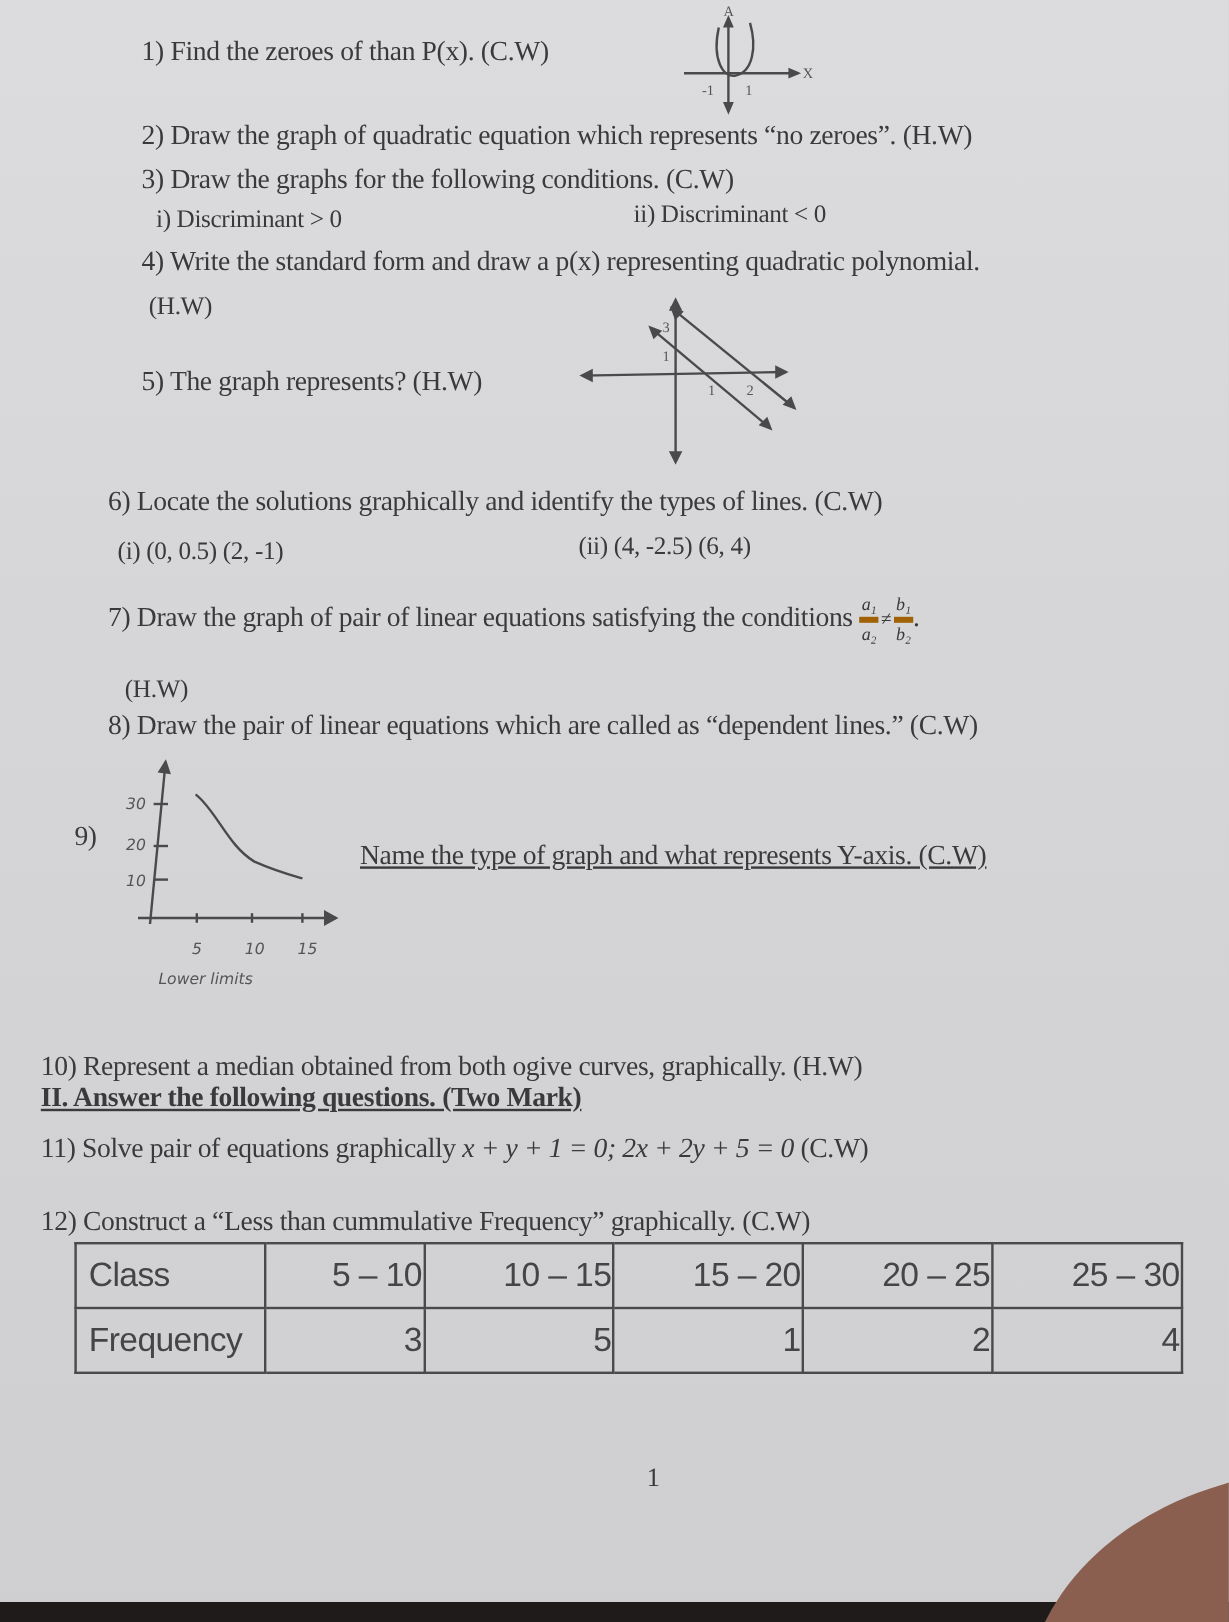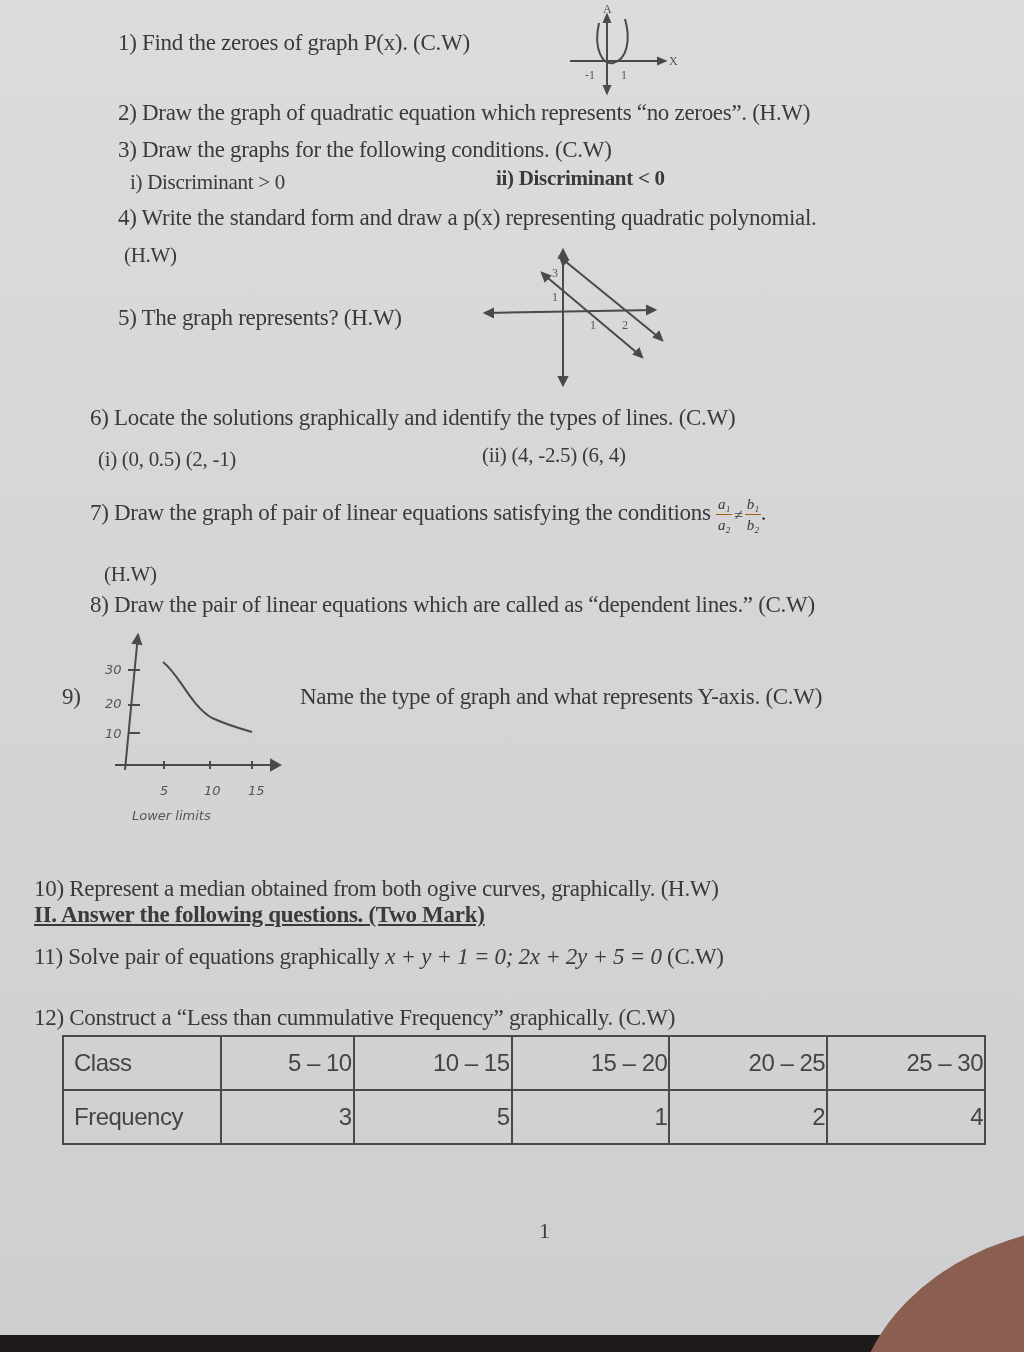--- a/index.html
+++ b/index.html
@@ -18,45 +18,45 @@
     background: #1e1b1a;
   }
   .finger {
     position: absolute; left: 845px; top: 1245px; width: 340px; height: 260px;
     background: #8a5f4f; border-radius: 60% 0 0 0; transform: rotate(-18deg);
   }
   .line { position: absolute; white-space: nowrap; font-size: 23px; letter-spacing: -0.3px; }
   .sub { font-size: 21px; }
   .frac { display: inline-block; vertical-align: middle; text-align: center; font-style: italic; font-size: 15px; line-height: 20px; }
   .frac span { display: block; }
-  .frac .top { border-bottom: 1px solid #a16207; padding: 0 2px; }
+  .frac .top { border-bottom: 5px solid #a16207; padding: 0 2px; }
   .neq { display: inline-block; vertical-align: middle; margin: 0 2px; font-size: 16px; }
   .section-head { font-weight: bold; }
   svg { position: absolute; overflow: visible; }
   svg line, svg path, svg polyline { stroke: #4a4a4c; fill: none; stroke-width: 2; }
   svg text { font-family: "Liberation Serif", serif; fill: #555; font-size: 12px; }
   .hand { font-family: "DejaVu Sans", sans-serif; fill: #555; font-size: 13px; font-style: italic; }
   table.freq {
     position: absolute; left: 62px; top: 1035px; width: 924px;
-    border-collapse: collapse; font-size: 24px; font-family: "Liberation Sans", sans-serif; color: #454547;
+    border-collapse: collapse; font-size: 28px; font-family: "Liberation Sans", sans-serif; color: #454547;
   }
   table.freq td {
     border: 2px solid #4a4a4c; height: 50px; text-align: right; letter-spacing: -0.5px;
   }
   table.freq td.hdr { text-align: left; padding-left: 10px; width: 145px; }
   .page-number { position: absolute; left: 539px; top: 1218px; font-size: 22px; }
 </style>
 </head>
 <body>
 
 <div class="paper"></div>
 
 <div class="line" style="left:118px; top:30px;">
   <span>1)</span>
-  <span>Find the zeroes of graph P(x). (C.W)</span>
+  <span>Find the zeroes of than P(x). (C.W)</span>
 </div>
 <svg style="left:565px; top:5px;" width="120" height="90">
   <line x1="5" y1="56" x2="100" y2="56"></line>
   <path d="M100 56 l-7 -3 l0 6 z" style="fill:#4a4a4c"></path>
   <line x1="42" y1="10" x2="42" y2="88"></line>
   <path d="M42 10 l-3 7 l6 0 z" style="fill:#4a4a4c"></path>
   <path d="M42 88 l-3 -7 l6 0 z" style="fill:#4a4a4c"></path>
   <path d="M34 18 C28 45, 38 60, 48 58 C62 55, 66 35, 60 14"></path>
   <text x="104" y="60">X</text>
   <text x="38" y="8">A</text>
@@ -67,21 +67,21 @@
 <div class="line" style="left:118px; top:100px;">
   <span>2)</span>
   <span>Draw the graph of quadratic equation which represents “no zeroes”. (H.W)</span>
 </div>
 
 <div class="line" style="left:118px; top:137px;">
   <span>3)</span>
   <span>Draw the graphs for the following conditions. (C.W)</span>
 </div>
 <div class="line sub" style="left:130px; top:170px;">i) Discriminant &gt; 0</div>
-<div class="line sub" style="left:496px; top:166px;font-weight:bold;">ii) Discriminant &lt; 0</div>
+<div class="line sub" style="left:528px; top:166px;">ii) Discriminant &lt; 0</div>
 
 <div class="line" style="left:118px; top:205px;">
   <span>4)</span>
   <span>Write the standard form and draw a p(x) representing quadratic polynomial.</span>
 </div>
 <div class="line sub" style="left:124px; top:243px;">(H.W)</div>
 
 <div class="line" style="left:118px; top:305px;">
   <span>5)</span>
   <span>The graph represents? (H.W)</span>
@@ -138,21 +138,21 @@
   <line x1="152" y1="131" x2="152" y2="139"></line>
   <path d="M63 32 C80 45, 90 75, 112 88 C130 96, 145 100, 152 102"></path>
   <text class="hand" x="5" y="44">30</text>
   <text class="hand" x="5" y="78">20</text>
   <text class="hand" x="5" y="108">10</text>
   <text class="hand" x="60" y="165">5</text>
   <text class="hand" x="104" y="165">10</text>
   <text class="hand" x="148" y="165">15</text>
   <text class="hand" x="32" y="190">Lower limits</text>
 </svg>
-<div class="line" style="left:300px; top:684px;">Name the type of graph and what represents Y-axis. (C.W)</div>
+<div class="line" style="left:300px; top:700px;text-decoration:underline;">Name the type of graph and what represents Y-axis. (C.W)</div>
 
 <div class="line" style="left:34px; top:876px;">
   <span>10)</span>
   <span>Represent a median obtained from both ogive curves, graphically. (H.W)</span>
 </div>
 
 <div class="line section-head" style="left:34px; top:902px;text-decoration:underline;">II. Answer the following questions. (Two Mark)</div>
 
 <div class="line" style="left:34px; top:944px;">
   <span>11)</span>

